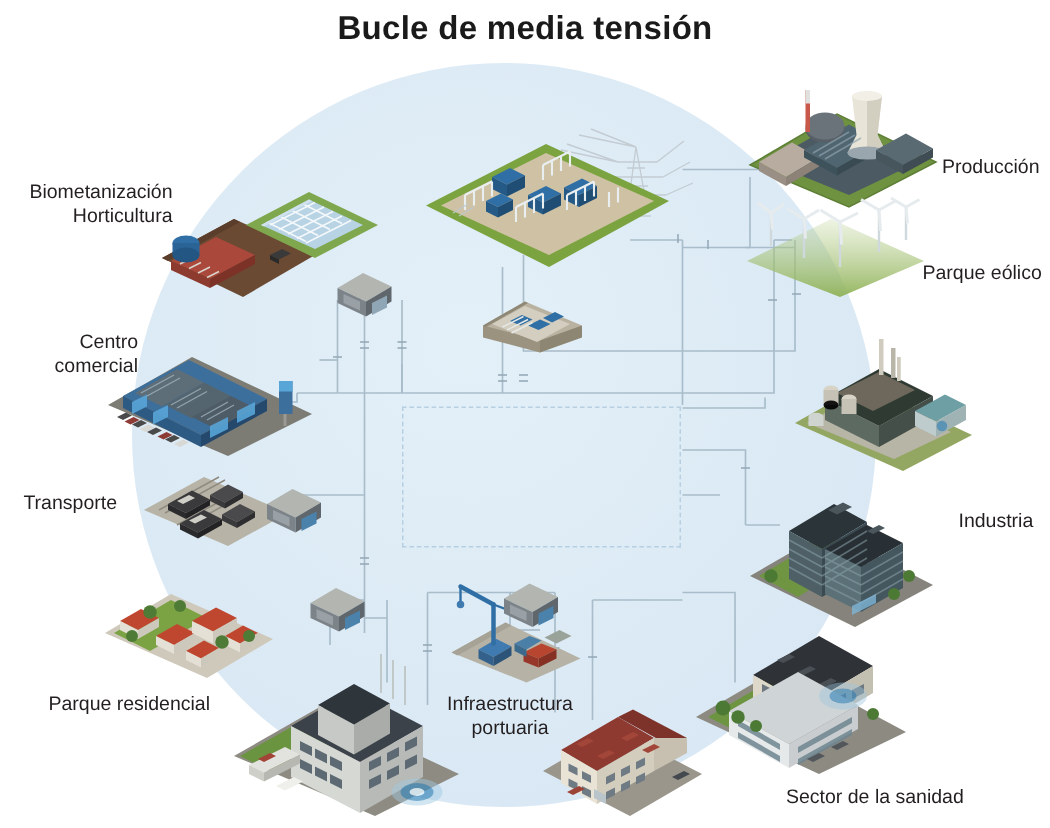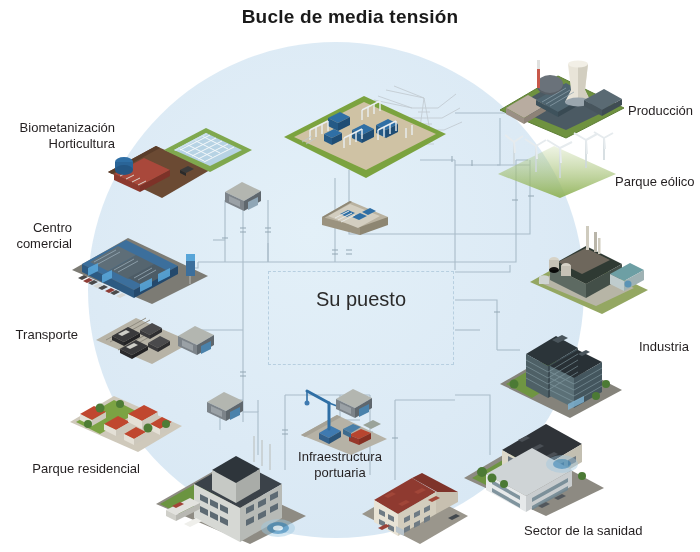--- a/index.html
+++ b/index.html
@@ -18,21 +18,21 @@
     background: #ffffff;
     overflow: hidden;
   }
 
   
   #title {
     position: absolute;
     left: 0; top: 6px;
     width: 700px;
     text-align: center;
-    font-size: 19px;
+    font-size: 22px;
     font-weight: bold;
     letter-spacing: .2px;
     color: #1a1a1a;
   }
 
   
   #disc {
     position: absolute;
     left: 88px; top: 42px;
     width: 496px; height: 496px;
@@ -155,30 +155,29 @@
       <path d="M494,312 l6,0"></path>
       <path d="M512,200 l6,0"></path>
       <path d="M528,196 l6,0"></path>
       <path d="M452,156 l0,6"></path>
       <path d="M472,160 l0,6"></path>
     </g>
   </svg>
 
   <div id="centerbox"></div>
   <div id="centertext">
-    <div>Su puesto</div>
   </div>
 
   <div class="label r" style="left:0px; top:120px; width:115px;">Biometanización
 Horticultura</div>
-  <div class="label r" style="left:0px; top:220px; width:72px;">Centro
+  <div class="label r" style="left:0px; top:220px; width:72px;padding-left:20px;">Centro
 comercial</div>
   <div class="label r" style="left:0px; top:327px; width:78px;">Transporte</div>
   <div class="label r" style="left:0px; top:461px; width:140px;">Parque residencial</div>
-  <div class="label c" style="left:287px; top:449px; width:106px;">Infraestructura
+  <div class="label c" style="left:287px; top:461px; width:106px;">Infraestructura
 portuaria</div>
   <div class="label l" style="left:476px; top:523px; width:180px;margin-left:48px;">Sector de la sanidad</div>
   <div class="label l" style="left:639px; top:339px; width:70px;">Industria</div>
   <div class="label l" style="left:615px; top:174px; width:90px;">Parque eólico</div>
   <div class="label l" style="left:628px; top:103px; width:80px;">Producción</div>
 
   <div class="scene" style="left:492px; top:38px;">
     <svg width="140" height="100" viewBox="0 0 140 100">
 
       <polygon points="8,72 66,38 132,70 74,100" fill="#6f9240"></polygon>

